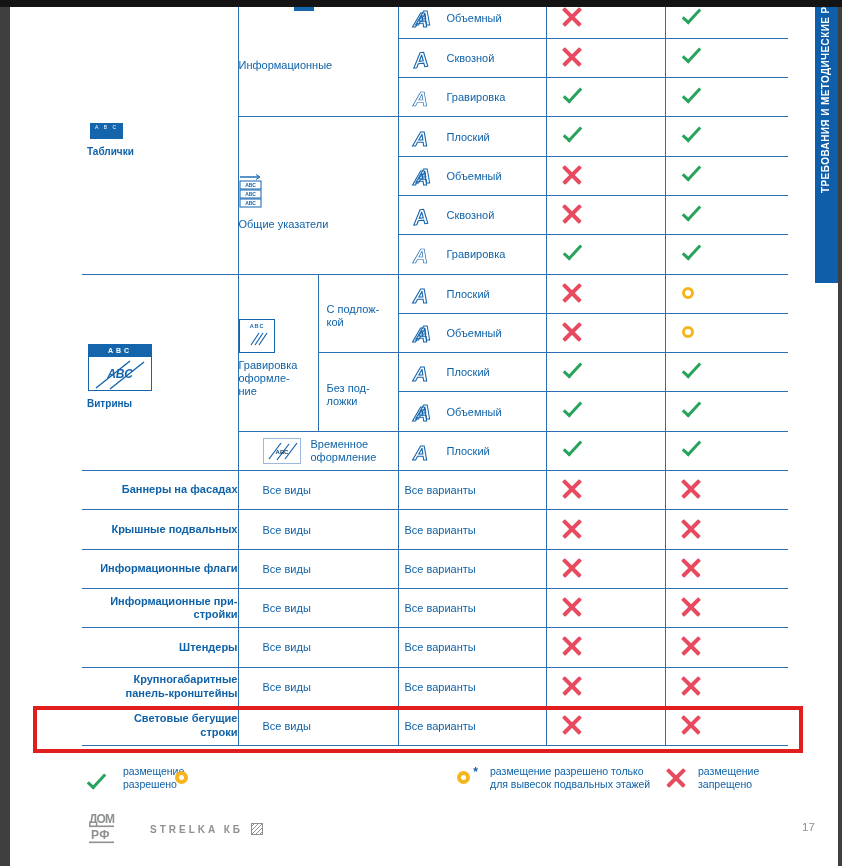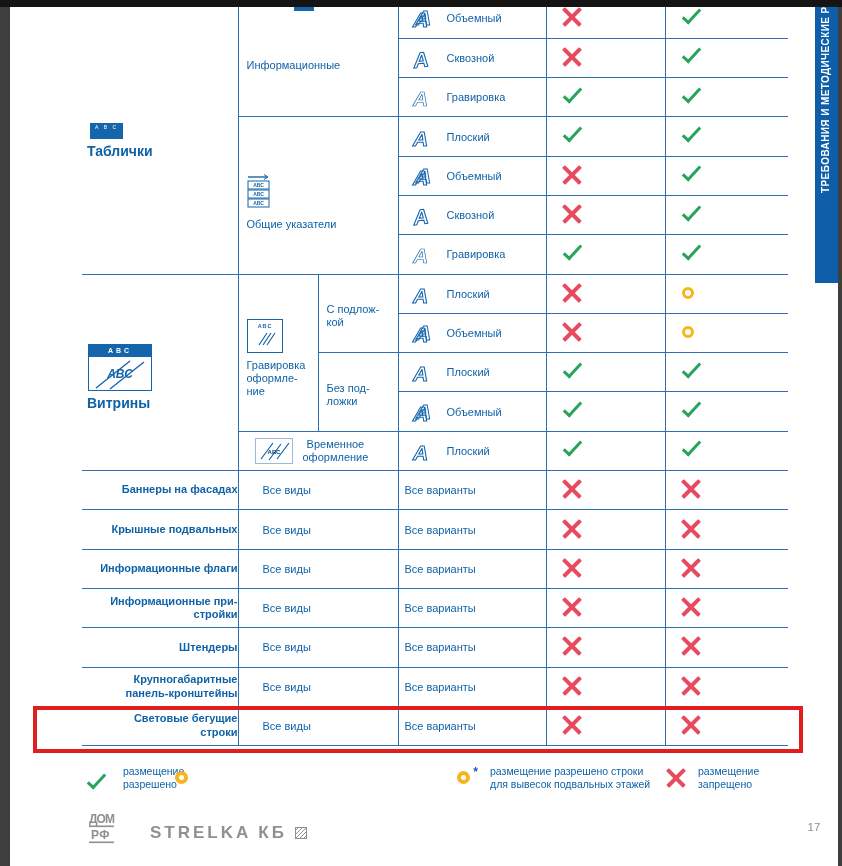--- a/index.html
+++ b/index.html
@@ -19,39 +19,39 @@
   }
 
   
   .sign-table { position:absolute; left:72px; top:-8px; width:706px; border-collapse:collapse; table-layout:fixed; }
   .sign-table tr { height:39.3px; }
   .sign-table td { vertical-align:middle; font-size:11px; color:#0f62a8; }
   .bl { border-left:1px solid #2e6fb2; }
   .bb { border-bottom:1px solid #2e6fb2; }
 
   .cell-cat { vertical-align:top; padding-left:5px; }
-  .cat-label { font-weight:bold; font-size:14px; white-space:pre-line; line-height:13px; }
+  .cat-label { font-weight:bold; font-size:10px; white-space:pre-line; line-height:13px; }
   .cat-tablichki { padding-top:8px; }
   .cat-vitriny  { padding-top:10px; }
   .sign-icon-tablichki {
     width:33px; height:16px; background:#1565ad; margin:0 0 6px 3px;
     color:#ffffff; font-size:5px; letter-spacing:2px; text-align:center; line-height:9px;
   }
   .cat-vitriny svg { margin:0 0 6px 1px; display:block; }
 
-  .cell-sub { vertical-align:top; padding-left:8px; position:relative; }
+  .cell-sub { vertical-align:top; padding-left:0; position:relative; }
   .sub-label { white-space:pre-line; line-height:13px; }
   .sub-inform { padding-top:16px; }
   .frag-icon { position:absolute; left:55px; top:0; width:20px; height:12px; background:#1565ad; }
   .sub-obshchie { padding-top:14px; }
   .sub-obshchie svg { display:block; margin-bottom:8px; }
   .sub-post { padding-top:12px; }
   .sub-post svg { display:block; margin-bottom:6px; }
   .cell-sub3 { vertical-align:top; padding:8px 4px 2px 8px; white-space:pre-line; line-height:13px; }
-  .cell-vremennoe { padding-left:16px;text-align:center; }
+  .cell-vremennoe { padding-left:24px; }
   .vrem-wrap { display:flex; align-items:center; gap:10px; }
   .vrem-wrap .sub-label { white-space:pre-line; }
 
   .cell-type { }
   .type-wrap { display:flex; align-items:center; }
   .type-wrap .a-icon { margin-left:8px; flex:0 0 auto; }
   .type-label { margin-left:10px; }
 
   .a-icon text { font-family:"Liberation Sans",sans-serif; font-size:21px; font-style:italic; font-weight:bold; fill:none; stroke:#1565ad; stroke-width:1.1px; }
   .a-icon .a-shadow { opacity:0; stroke-width:1px; }
@@ -77,22 +77,22 @@
   .legend-text { position:absolute; white-space:pre-line; font-size:10.5px; line-height:12.5px; color:#0f62a8; }
   .legend .mark-check { margin:0; }
   .legend .mark-cross { margin:0; }
   .legend .mark-circle { margin:0; width:13px; height:13px; border-width:4px; }
   .legend-mark { position:absolute; }
   .circle-star-wrap { position:relative; display:inline-block; }
   .circle-star-wrap::after { content:"*"; position:absolute; right:-8px; top:-5px; color:#0f62a8; font-weight:bold; font-size:12px; }
 
   
   .footer-logo { position:absolute; left:78px; top:805px; }
-  .footer-brand { position:absolute; left:140px; top:816px; color:#8f9092; font-size:17px; letter-spacing:3px; font-weight:bold; display:flex; align-items:center; gap:8px; }
-  .page-number { position:absolute; left:792px; top:814px; width:24px; text-align:center; color:#8f9092; font-size:11.5px; }
+  .footer-brand { position:absolute; left:140px; top:816px; color:#8f9092; font-size:10px; letter-spacing:3px; font-weight:bold; display:flex; align-items:center; gap:8px; }
+  .page-number { position:absolute; left:792px; top:814px; width:24px; text-align:left; color:#8f9092; font-size:11.5px; }
 </style>
 </head>
 <body>
 
 <div class="topbar"></div>
 
 <div class="page">
 
   <table class="sign-table">
     <colgroup>
@@ -392,21 +392,21 @@
   <div class="highlight-box"></div>
 
   <div class="legend">
     <span class="legend-mark" style="left:77px; top:763px;"><span class="mark mark-check"></span></span>
     <div class="legend-text" style="left:113px; top:758px;">размещение
 разрешено</div>
 
     <span class="legend-mark" style="left:165px; top:763px;"><span class="mark mark-circle"></span></span>
 
     <span class="legend-mark circle-star-wrap" style="left:447px; top:763px;"><span class="mark mark-circle"></span></span>
-    <div class="legend-text" style="left:480px; top:758px;">размещение разрешено строки
+    <div class="legend-text" style="left:480px; top:758px;">размещение разрешено только
 для вывесок подвальных этажей</div>
 
     <span class="legend-mark" style="left:655px; top:760px;"><span class="mark mark-cross"></span></span>
     <div class="legend-text" style="left:688px; top:758px;">размещение
 запрещено</div>
   </div>
 
   <svg class="footer-logo" width="30" height="34" viewBox="0 0 30 34">
     <text x="1" y="11" font-size="12" font-weight="bold" fill="#8d8f91" letter-spacing="-1">ДОМ</text>
     <rect x="1" y="13.5" width="25" height="1.6" fill="#8d8f91"></rect>

